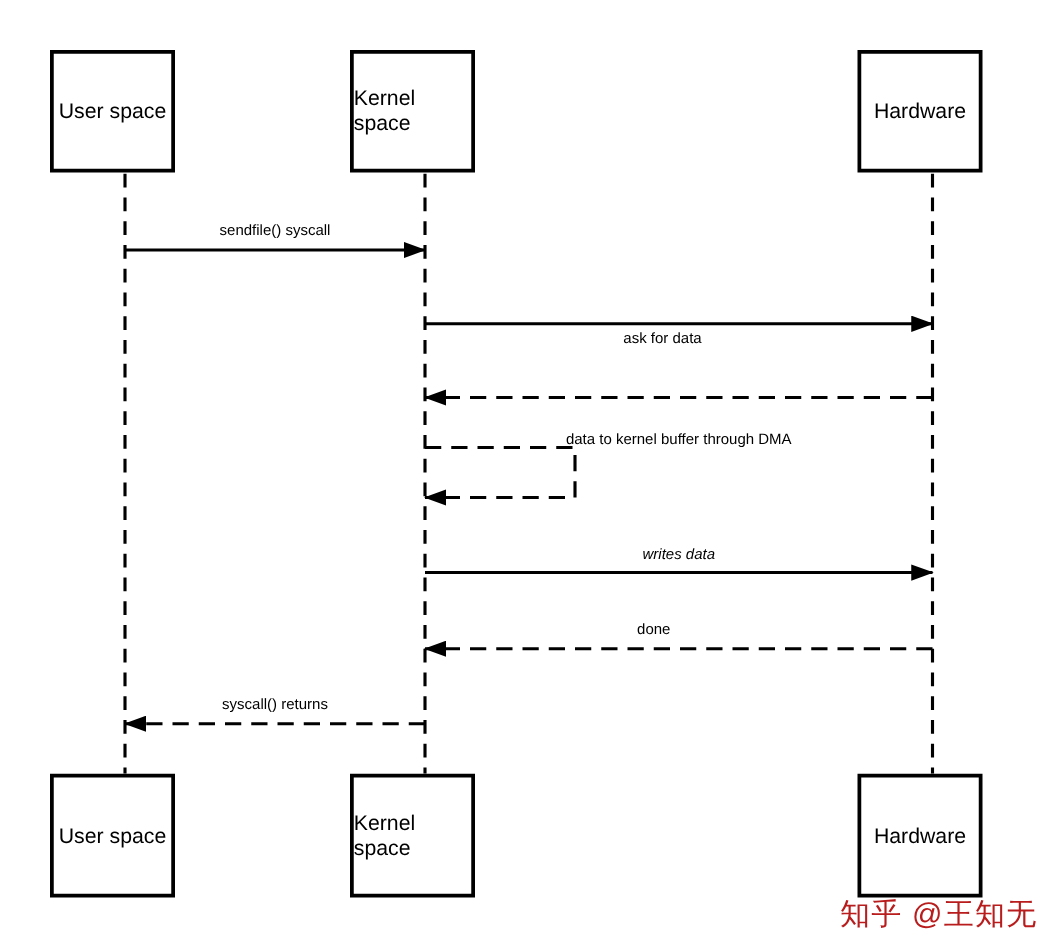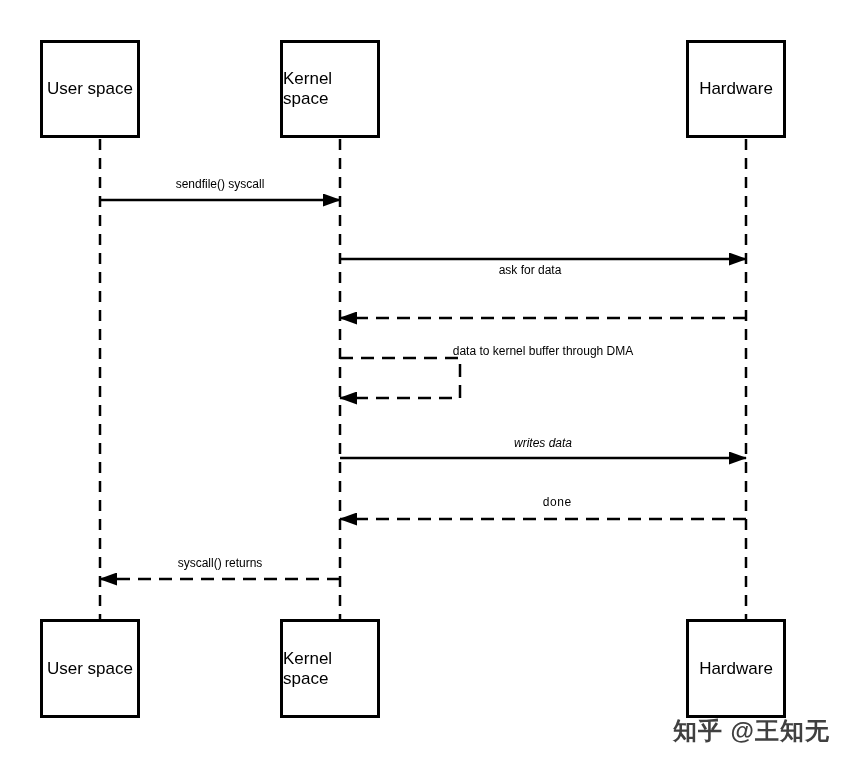--- a/index.html
+++ b/index.html
@@ -32,24 +32,23 @@
     white-space: nowrap;
     background: transparent;
   }
   .msg-label.centered { transform: translateX(-50%); }
   .watermark {
     position: absolute;
     right: 16px;
     bottom: 13px;
     font-size: 24px;
     letter-spacing: 1px;
-    color: #404040;
+    color: #b91c1c;
     text-shadow: 1px 1px 0 #ffffff;
     white-space: nowrap;
-    font-weight: bold;
   }
 </style>
 </head>
 <body>
 
 <div id="canvas">
 
   <svg id="diagram-svg" width="846" height="760" viewBox="0 0 846 760">
     <defs>
       <marker id="arrowhead" markerUnits="userSpaceOnUse" markerWidth="18" markerHeight="13" viewBox="0 0 18 13" refX="17" refY="6.5" orient="auto">
@@ -98,19 +97,19 @@
 
   <div class="msg-label centered" style="left:220px; top:174px;">sendfile() syscall</div>
 
   <div class="msg-label centered" style="left:530px; top:233px;margin-top:27px;">ask for data</div>
 
   <div class="msg-label centered" style="left:543px; top:293px;margin-top:48px;">data to kernel buffer through DMA</div>
 
 
   <div class="msg-label centered" style="left:543px; top:433px;font-style:italic;">writes data</div>
 
-  <div class="msg-label centered" style="left:557px; top:493px;font-family:Liberation Mono, monospace;">done</div>
+  <div class="msg-label centered" style="left:523px; top:493px;">done</div>
 
   <div class="msg-label centered" style="left:220px; top:553px;">syscall() returns</div>
 
   <div class="watermark">知乎 @王知无</div>
 
 </div>
 
 </body></html>

